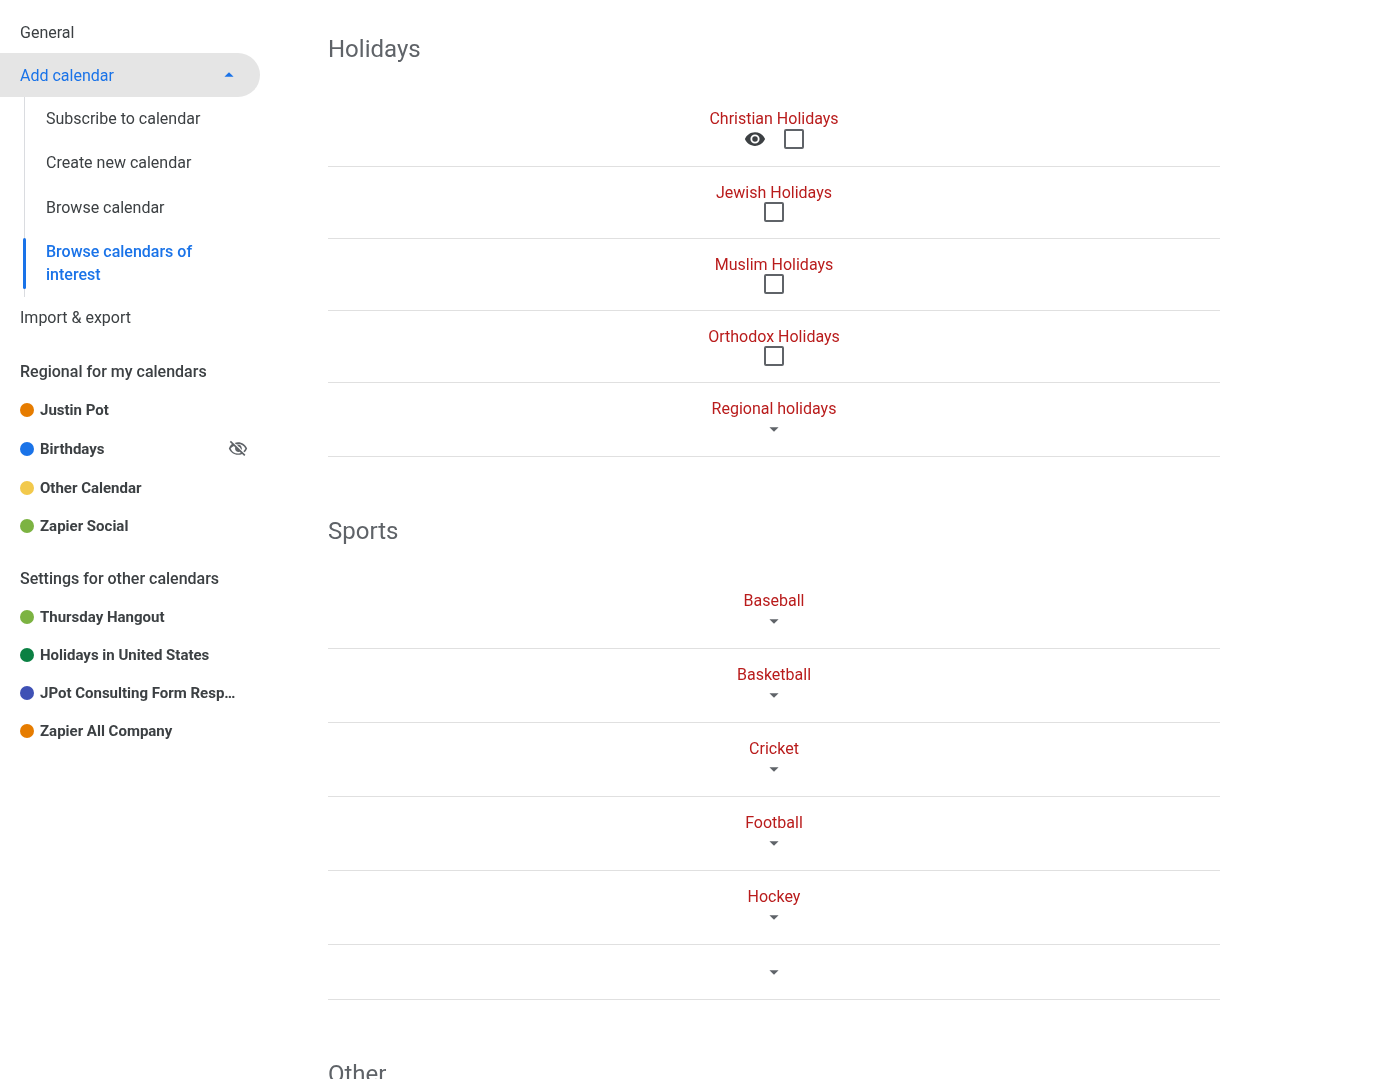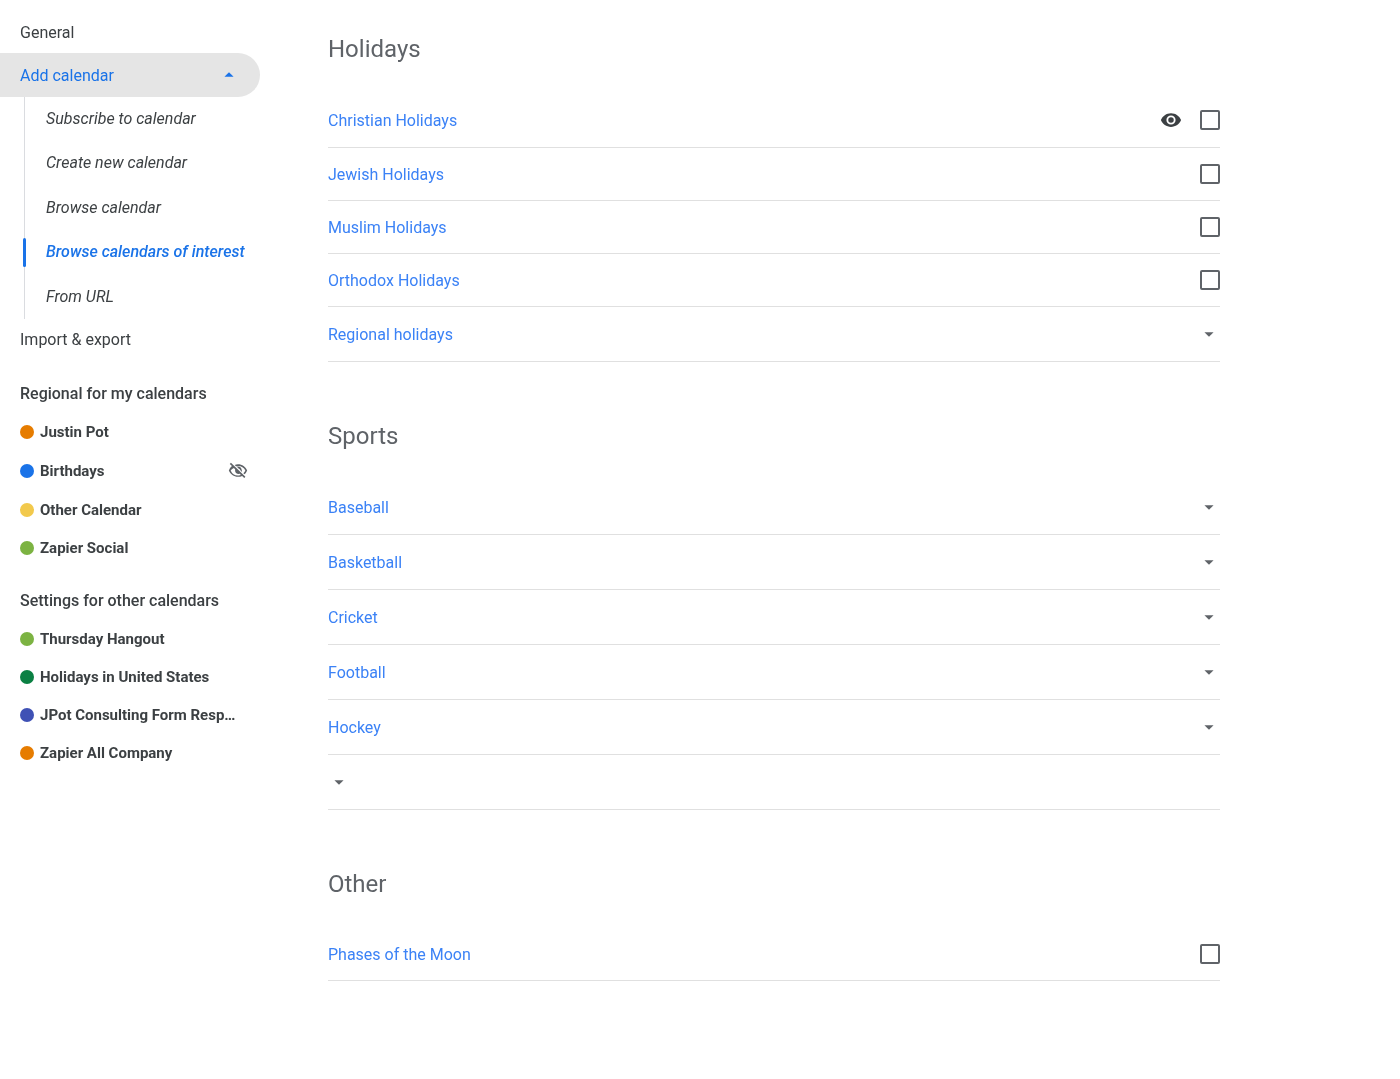--- a/index.html
+++ b/index.html
@@ -30,21 +30,20 @@
     .sidebar-item.expanded {
       background: #e5e5e5;
       color: #1a73e8;
       font-weight: 400;
       margin-right: 8px;
     }
     .sidebar-item.expanded .chev { color: #1a73e8; }
     .sub-items {
       position: relative;
       padding-left: 24px;
-      font-style: italic;
     }
     .sub-items::before {
       content: "";
       position: absolute;
       left: 24px;
       top: 0;
       bottom: 0;
       width: 1px;
       background: #dadce0;
     }
@@ -115,22 +114,23 @@
       margin-top: 60px;
     }
     .group-heading:first-child { margin-top: 15px; }
     .row {
       display: flex;
       align-items: center;
       justify-content: space-between;
       padding: 16px 0;
       border-bottom: 1px solid #e0e0e0;
       font-size: 16px;
-      color: #3b82f6;
-      cursor: pointer;
+      color: #b91c1c;
+      cursor: pointer;
+      flex-direction: column;
     }
     .row-label { flex: 1; }
     .row-actions {
       display: flex;
       align-items: center;
       gap: 18px;
     }
     .checkbox {
       width: 20px;
       height: 20px;
@@ -154,21 +154,20 @@
     <span>Add calendar</span>
     <svg class="chev" viewBox="0 0 24 24">
         <path fill="currentColor" d="M7 14l5-5 5 5z"></path>
       </svg>
   </div>
   <div class="sub-items">
       <div class="sub-item">Subscribe to calendar</div>
       <div class="sub-item">Create new calendar</div>
       <div class="sub-item">Browse calendar</div>
       <div class="sub-item active">Browse calendars of interest</div>
-      <div class="sub-item">From URL</div>
     </div>
   <div class="sidebar-item">
     <span>Import &amp; export</span>
   </div>
 
   <div class="section-heading">Regional for my calendars</div>
   <div id="my-cals">
       <div class="cal-item">
         <span class="cal-dot" style="background: rgb(230, 124, 0);"></span>
         <span class="cal-label">Justin Pot</span>

